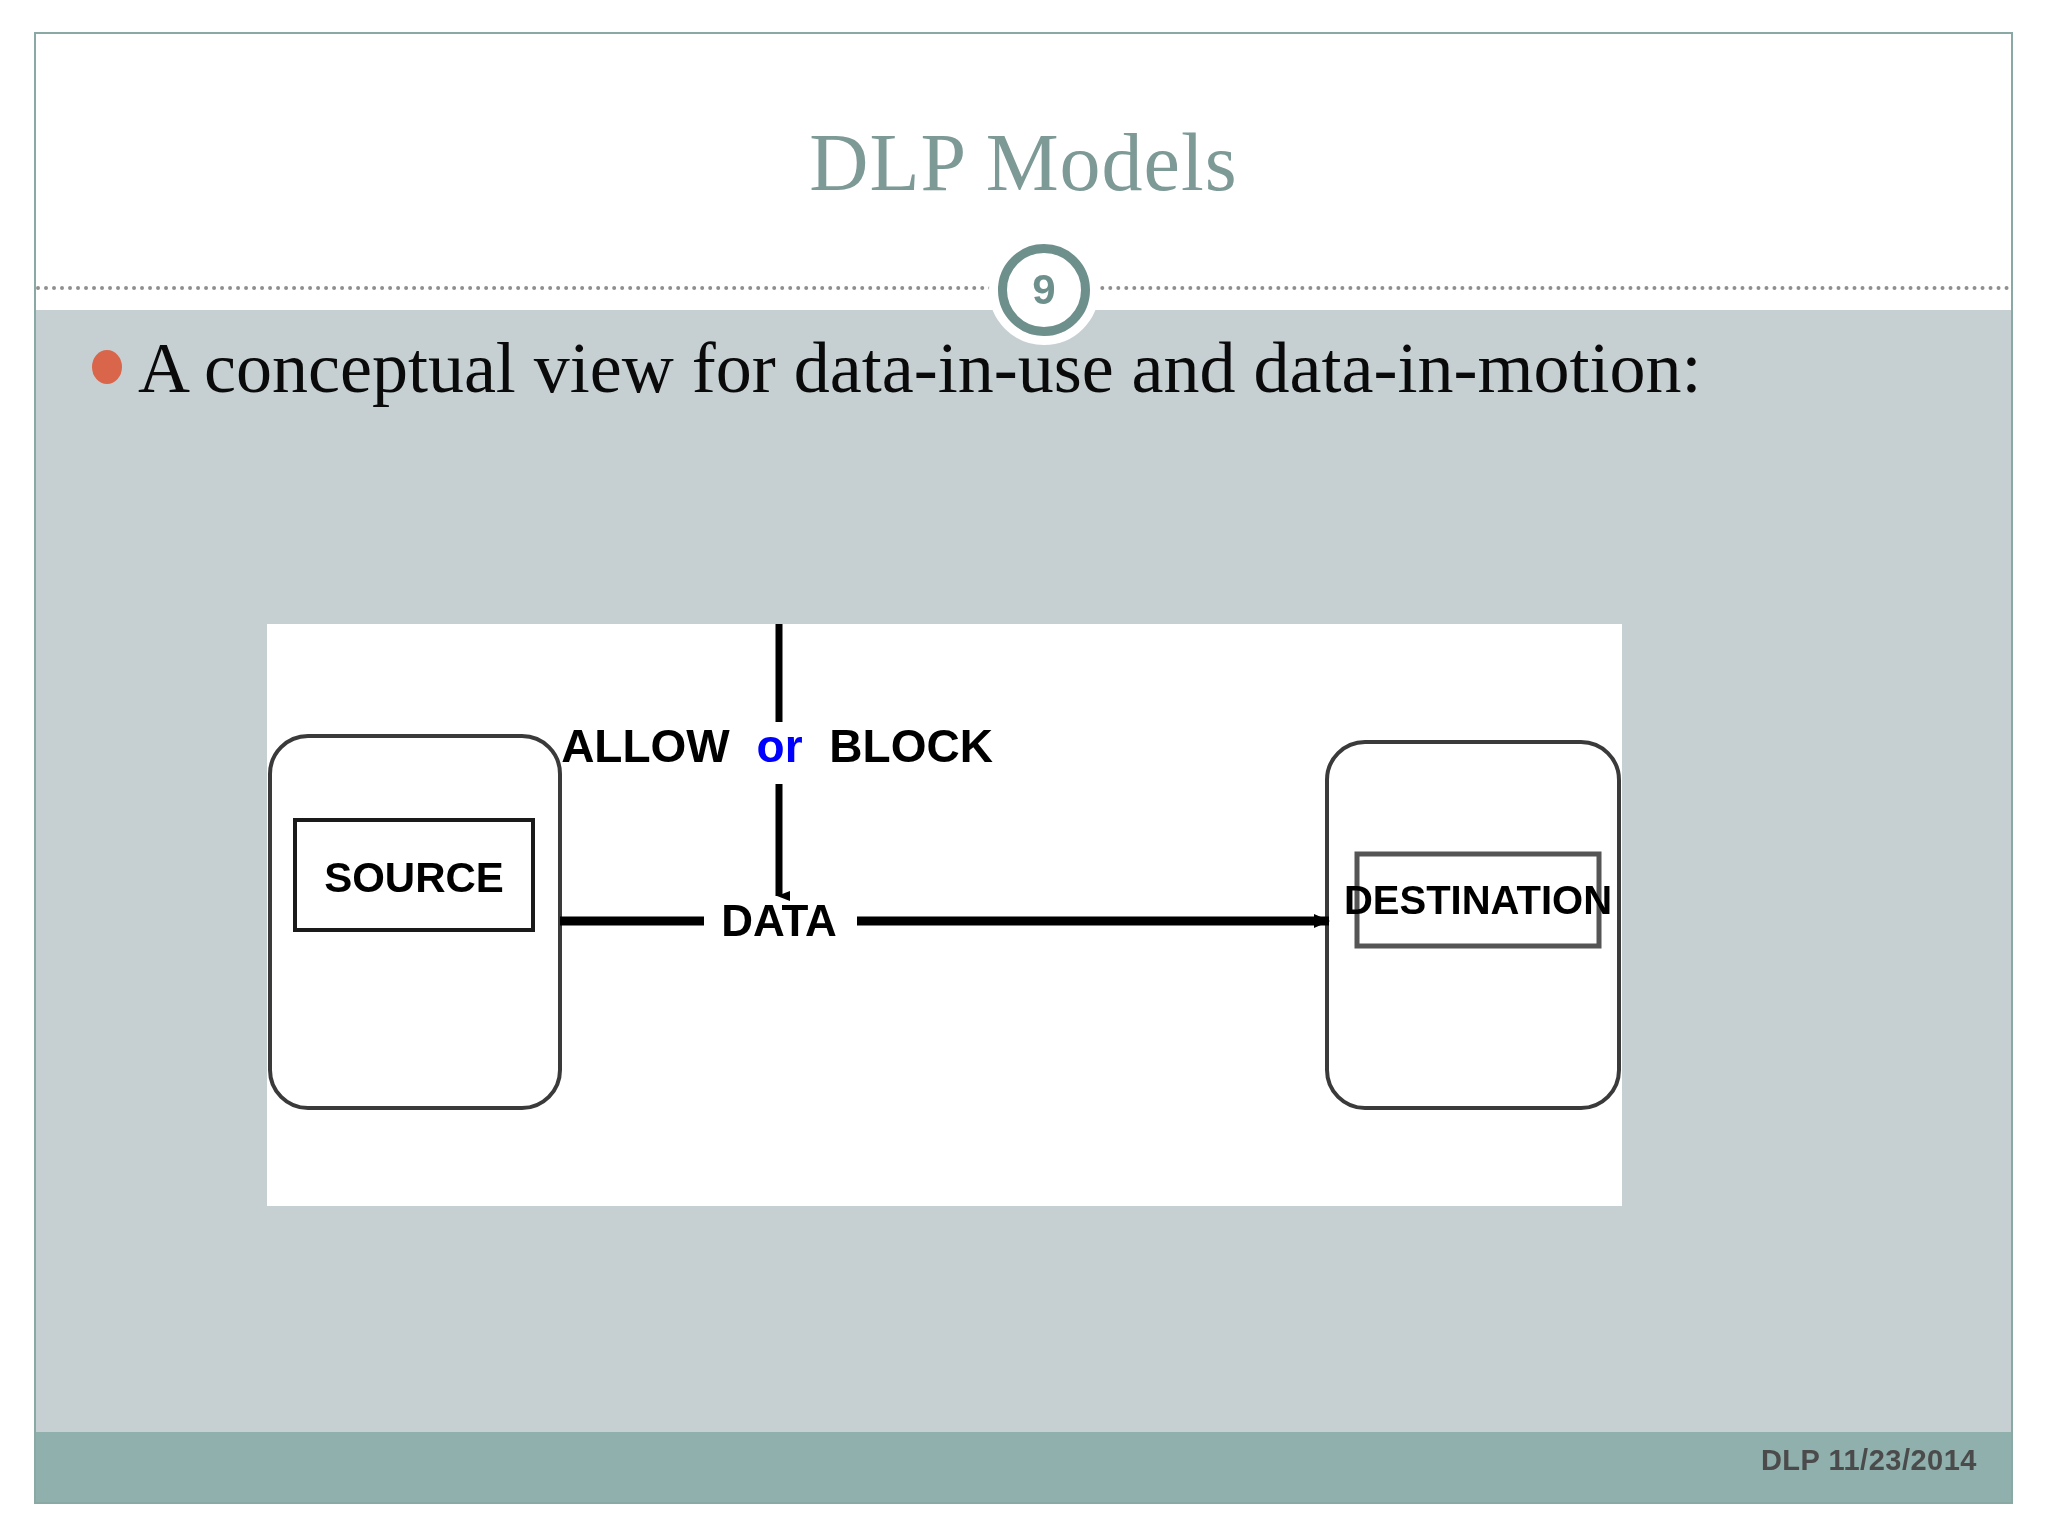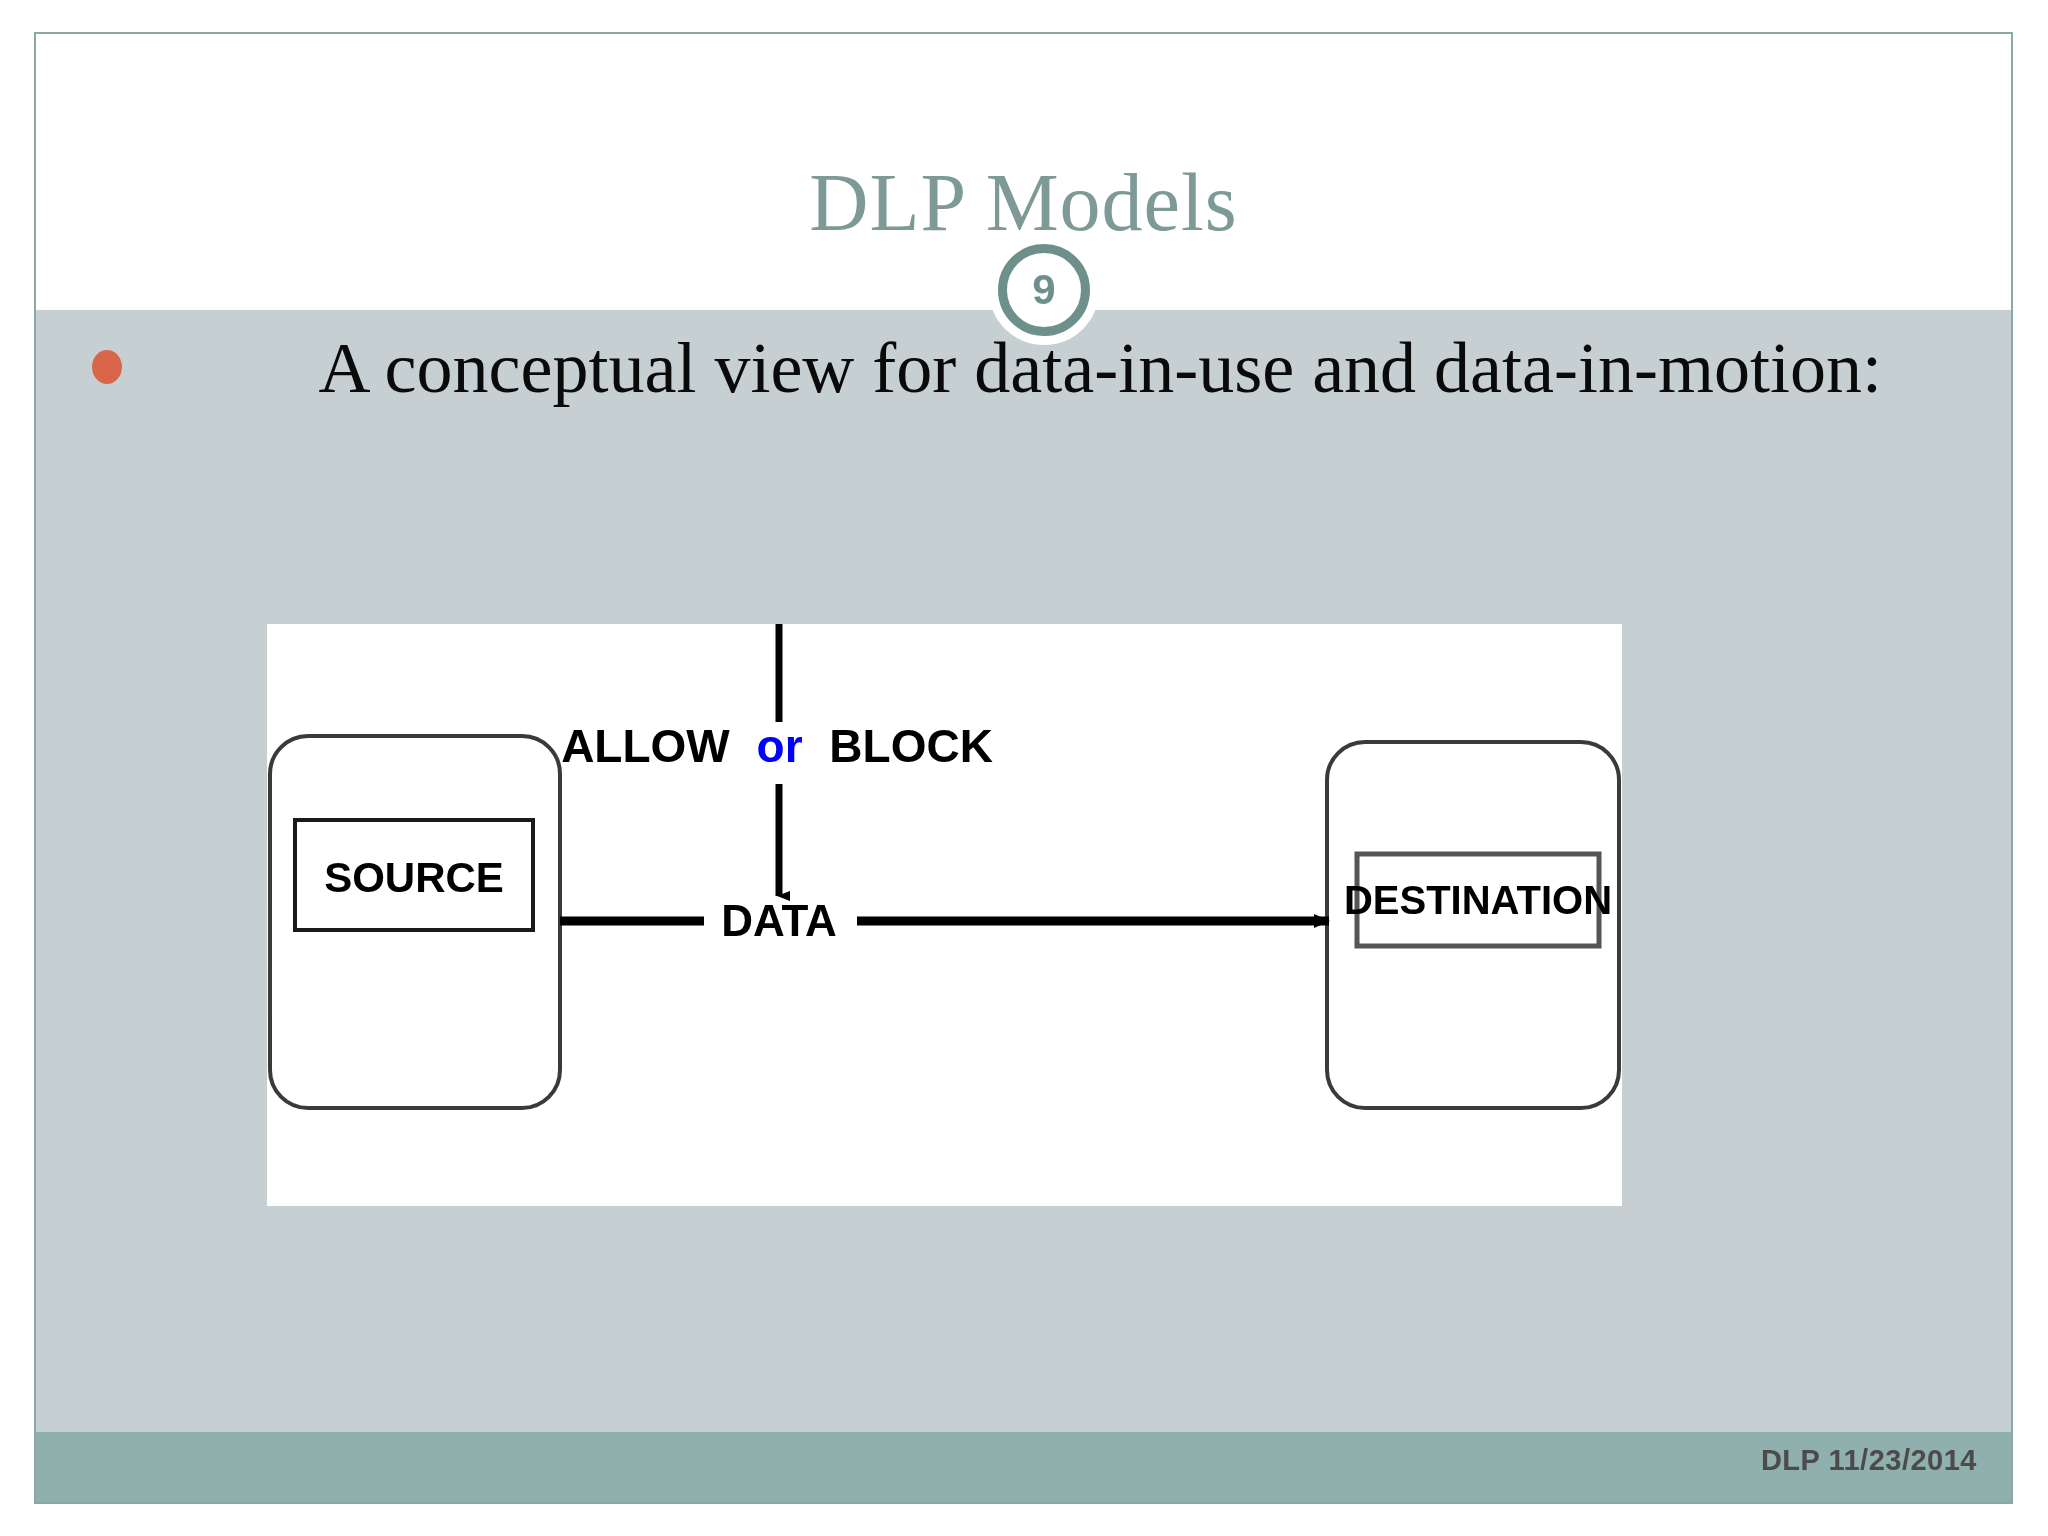--- a/index.html
+++ b/index.html
@@ -28,21 +28,20 @@
   }
 
   
   .header {
     position: absolute;
     left: 0;
     top: 0;
     width: 100%;
     height: 276px;
     background: #ffffff;
-    margin-top: 40px;
   }
   .slide-title {
     position: absolute;
     left: 0;
     top: 88px;
     width: 100%;
     text-align: center;
     font-family: "Liberation Serif", serif;
     font-size: 82px;
     font-weight: 400;
@@ -60,21 +59,20 @@
   }
 
   
   .body-area {
     position: absolute;
     left: 0;
     top: 276px;
     width: 100%;
     height: 1122px;
     background: #c6d0d3;
-    text-align: right;
   }
 
   .bullet-row {
     position: absolute;
     left: 56px;
     top: 18px;
     width: 1790px;
     display: flex;
     align-items: flex-start;
   }

